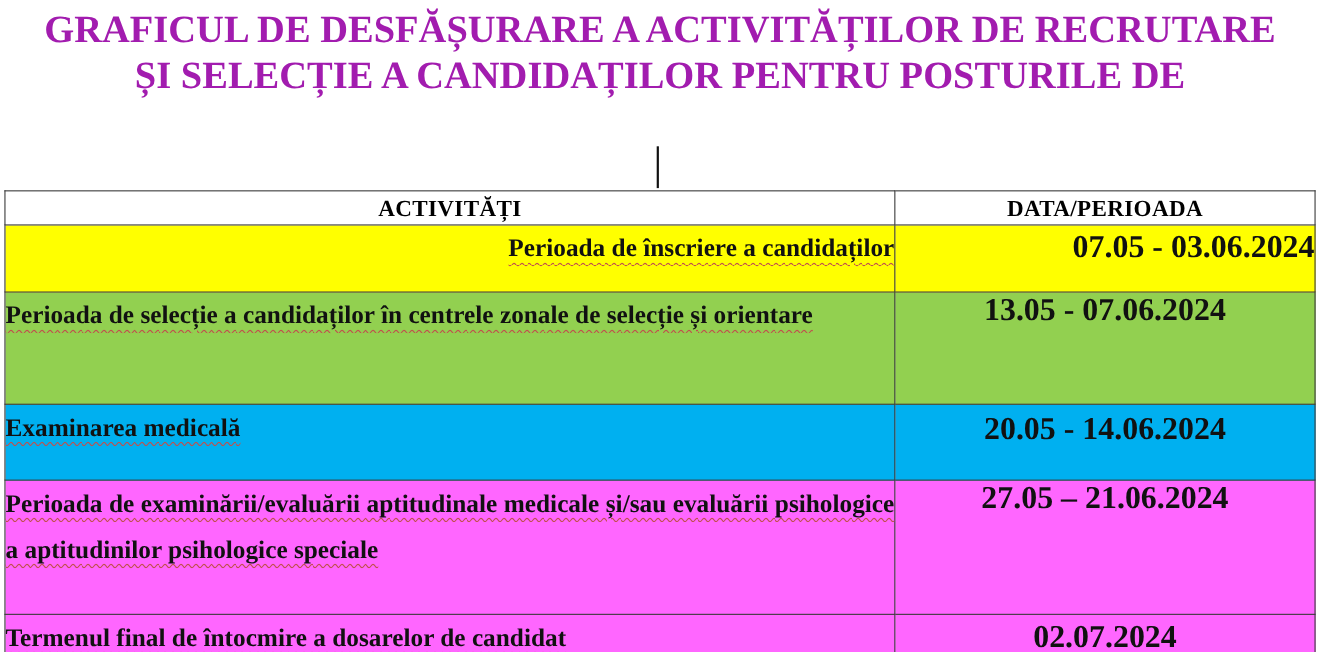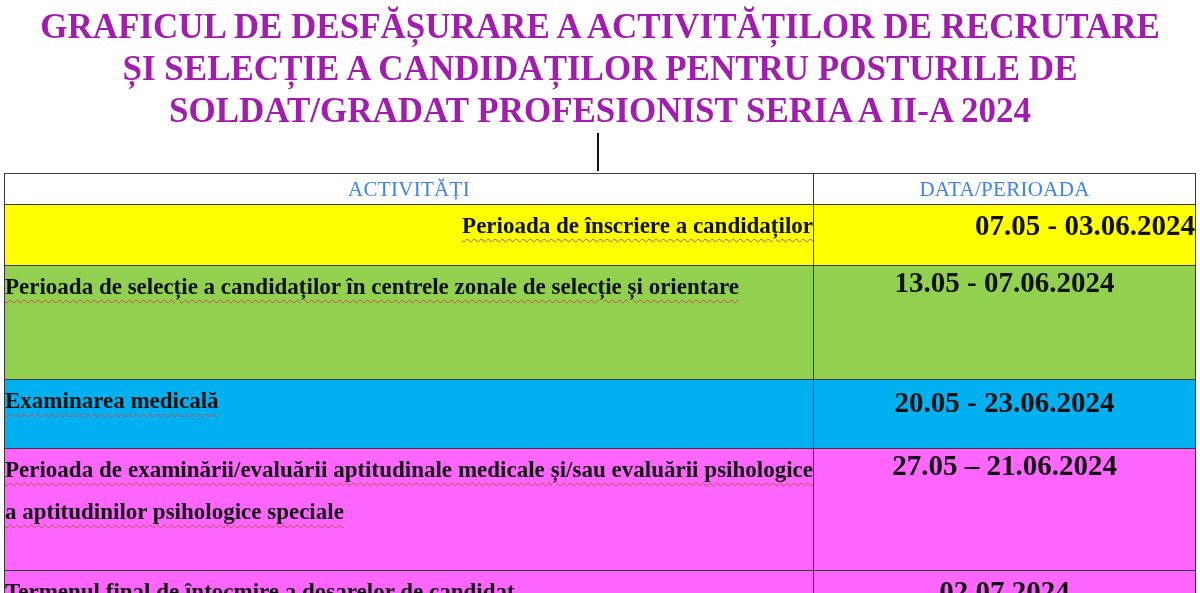--- a/index.html
+++ b/index.html
@@ -49,26 +49,26 @@
     }
     table.schedule td, table.schedule th {
       border: 1.5px solid #3a3a3a;
       padding: 0;
       vertical-align: top;
     }
     col.c1 { width: 809px; }
     col.c2 { width: 382px; }
     th {
       background: #ffffff;
-      font-weight: normal;
+      font-weight: bold;
       font-size: 21px;
       height: 30px;
       line-height: 30px;
       text-align: center;
-      color: #3b82f6;
+      color: #000000;
       letter-spacing: 0.3px;
     }
     td.act {
       font-weight: bold;
       font-size: 23px;
       line-height: 42px;
       padding: 0 4px 0 6px;
       text-align: justify;
     }
     td.act span.txt {
@@ -83,30 +83,29 @@
       text-align: center;
       vertical-align: middle;
     }
     tr.r1 td { height: 56px; text-align: right; }
     tr.r2 td { height: 101px; }
     tr.r3 td { height: 62px; }
     tr.r4 td { height: 101px; }
     tr.r5 td { height: 56px; }
     tr.r1 td.date, tr.r5 td.date { vertical-align: top; padding-top: 4px; }
     tr.r3 td.date { vertical-align: top; padding-top: 6px; }
-    tr.r2 td.date { padding-bottom: 12px; }
+    tr.r2 td.date { }
     tr.r4 td.date { padding-bottom: 20px; }
   </style>
 </head>
 <body>
 
 <div class="title">
   <span class="line">GRAFICUL DE DESFĂȘURARE A ACTIVITĂȚILOR DE RECRUTARE</span>
   <span class="line">ȘI SELECȚIE A CANDIDAȚILOR PENTRU POSTURILE DE</span>
-  <span class="line">SOLDAT/GRADAT PROFESIONIST SERIA A II-A 2024</span>
 </div>
 
 <div class="cursor-line"></div>
 
 <table class="schedule">
   <colgroup>
     <col class="c1">
     <col class="c2">
   </colgroup>
   <thead>
@@ -119,21 +118,21 @@
     <tr class="r1" style="background:#ffff00;">
       <td class="act"><span class="txt">Perioada de înscriere a candidaților</span></td>
       <td class="date">07.05 - 03.06.2024</td>
     </tr>
     <tr class="r2" style="background:#92d050;">
       <td class="act"><span class="txt">Perioada de selecție a candidaților în centrele zonale de selecție și orientare</span></td>
       <td class="date">13.05 - 07.06.2024</td>
     </tr>
     <tr class="r3" style="background:#00b0f0;">
       <td class="act"><span class="txt">Examinarea medicală</span></td>
-      <td class="date">20.05 - 23.06.2024</td>
+      <td class="date">20.05 - 14.06.2024</td>
     </tr>
     <tr class="r4" style="background:#ff66ff;">
       <td class="act"><span class="txt">Perioada de examinării/evaluării aptitudinale medicale și/sau evaluării psihologice a aptitudinilor psihologice speciale</span></td>
       <td class="date">27.05 – 21.06.2024</td>
     </tr>
     <tr class="r5" style="background:#ff66ff;">
       <td class="act"><span class="txt">Termenul final de întocmire a dosarelor de candidat</span></td>
       <td class="date">02.07.2024</td>
     </tr>
   </tbody>

